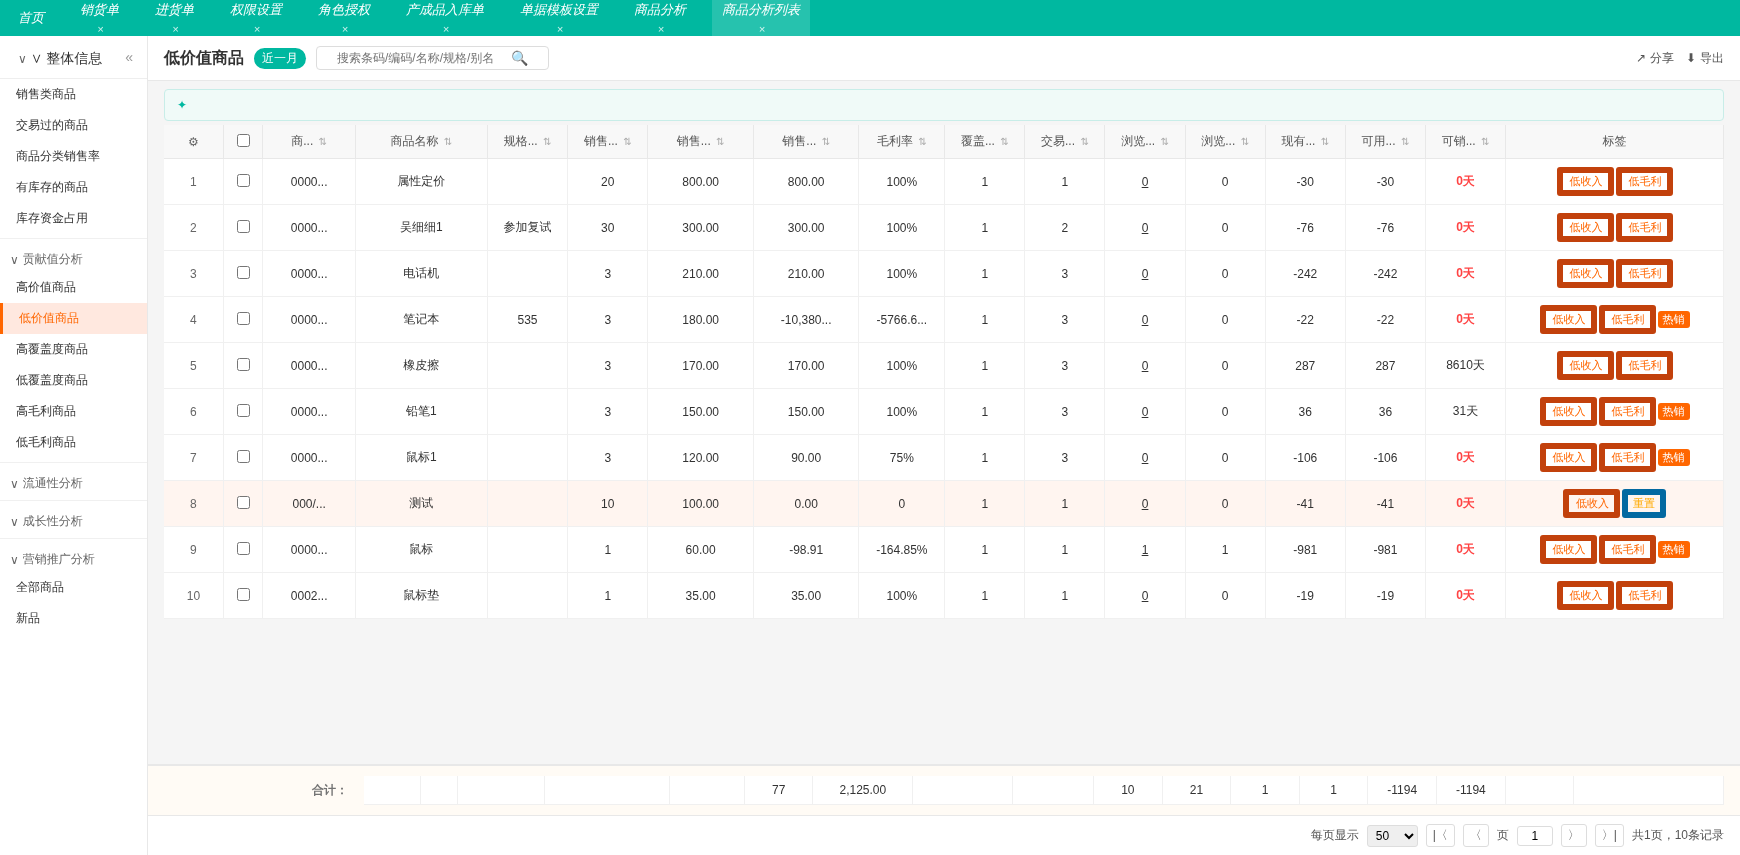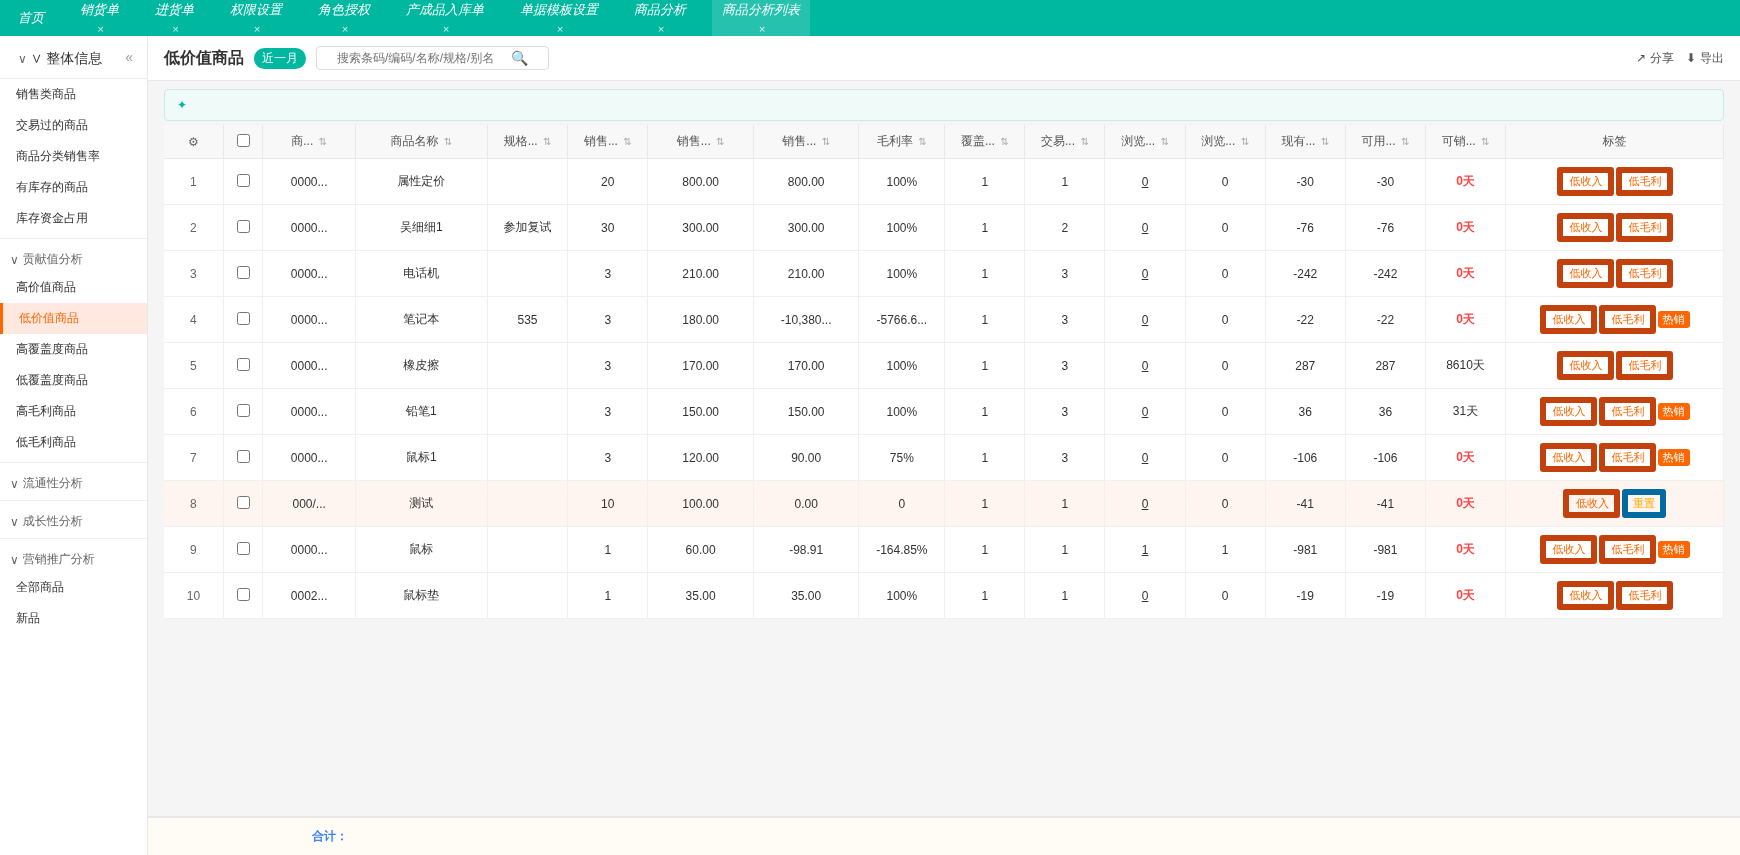--- a/index.html
+++ b/index.html
@@ -53,21 +53,21 @@
     .tag-orange-outline { border: 6px solid #0369a1; color: #ffaa00; }
     .underline-link { text-decoration: underline; color: #333; cursor: pointer; }
     .day-red { color: #ff4444; font-weight: bold; }
     .day-normal { color: #333; }
     .checkbox-cell { width: 30px; }
     .num-col { color: #666; }
     .settings-icon { cursor: pointer; color: #666; }
 
     
     .totals-bar { background: #fffbf5; border-top: 2px solid #e8e8e8; padding: 10px 16px; display: flex; align-items: center; gap: 0; font-size: 12px; }
-    .totals-label { color: #3b82f6; font-weight: bold; width: 200px; text-align: right; padding-right: 16px; }
+    .totals-label { color: #737373; font-weight: bold; width: 200px; text-align: right; padding-right: 16px; }
 
     
     .footer { display: flex; align-items: center; justify-content: flex-end; padding: 8px 16px; background: #fff; border-top: 1px solid #e8e8e8; gap: 8px; font-size: 12px; color: #555; }
     .footer-select { border: 1px solid #ddd; border-radius: 3px; padding: 2px 4px; font-size: 12px; }
     .page-btn { border: 1px solid #ddd; background: #fff; padding: 2px 6px; border-radius: 3px; cursor: pointer; color: #555; font-size: 12px; }
     .page-input { border: 1px solid #ddd; border-radius: 3px; padding: 2px 4px; width: 36px; text-align: center; font-size: 12px; }
 
     .col-narrow { width: 45px; }
     .col-code { width: 70px; }
     .col-name { width: 100px; }
@@ -404,16 +404,54 @@
       <td>-19</td>
       <td class="day-red">0天</td>
       <td><span class="tag tag-red-outline">低收入</span><span class="tag tag-red-outline">低毛利</span></td>
     </tr>
           </tbody>
       </table>
     </div>
 
     <div class="totals-bar">
       <span class="totals-label">合计：</span>
-    </div>
-
+      <table style="flex:1; border-collapse:collapse; font-size:12px;">
+        <tbody>
+            <tr>
+          <td style="width:45px;"></td>
+          <td style="width:30px;"></td>
+          <td style="width:70px;"></td>
+          <td style="width:100px;"></td>
+          <td style="width:60px;"></td>
+          <td style="width:55px; text-align:center;">77</td>
+          <td style="width:80px; text-align:center;">2,125.00</td>
+          <td style="width:80px;"></td>
+          <td style="width:65px;"></td>
+          <td style="width:55px; text-align:center;">10</td>
+          <td style="width:55px; text-align:center;">21</td>
+          <td style="width:55px; text-align:center;">1</td>
+          <td style="width:55px; text-align:center;">1</td>
+          <td style="width:55px; text-align:center;">-1194</td>
+          <td style="width:55px; text-align:center;">-1194</td>
+          <td style="width:55px;"></td>
+          <td style="width:120px;"></td>
+        </tr>
+      </tbody>
+        </table>
+    </div>
+
+    <div class="footer">
+      <span>每页显示</span>
+      <select class="footer-select">
+        <option>50</option>
+        <option>100</option>
+        <option>200</option>
+      </select>
+      <button class="page-btn">|〈</button>
+      <button class="page-btn">〈</button>
+      <span>页</span>
+      <input class="page-input" type="text" value="1" style="">
+      <button class="page-btn">〉</button>
+      <button class="page-btn">〉|</button>
+      <span>共1页，10条记录</span>
+    </div>
   </div>
 </div>
 
 </body></html>

